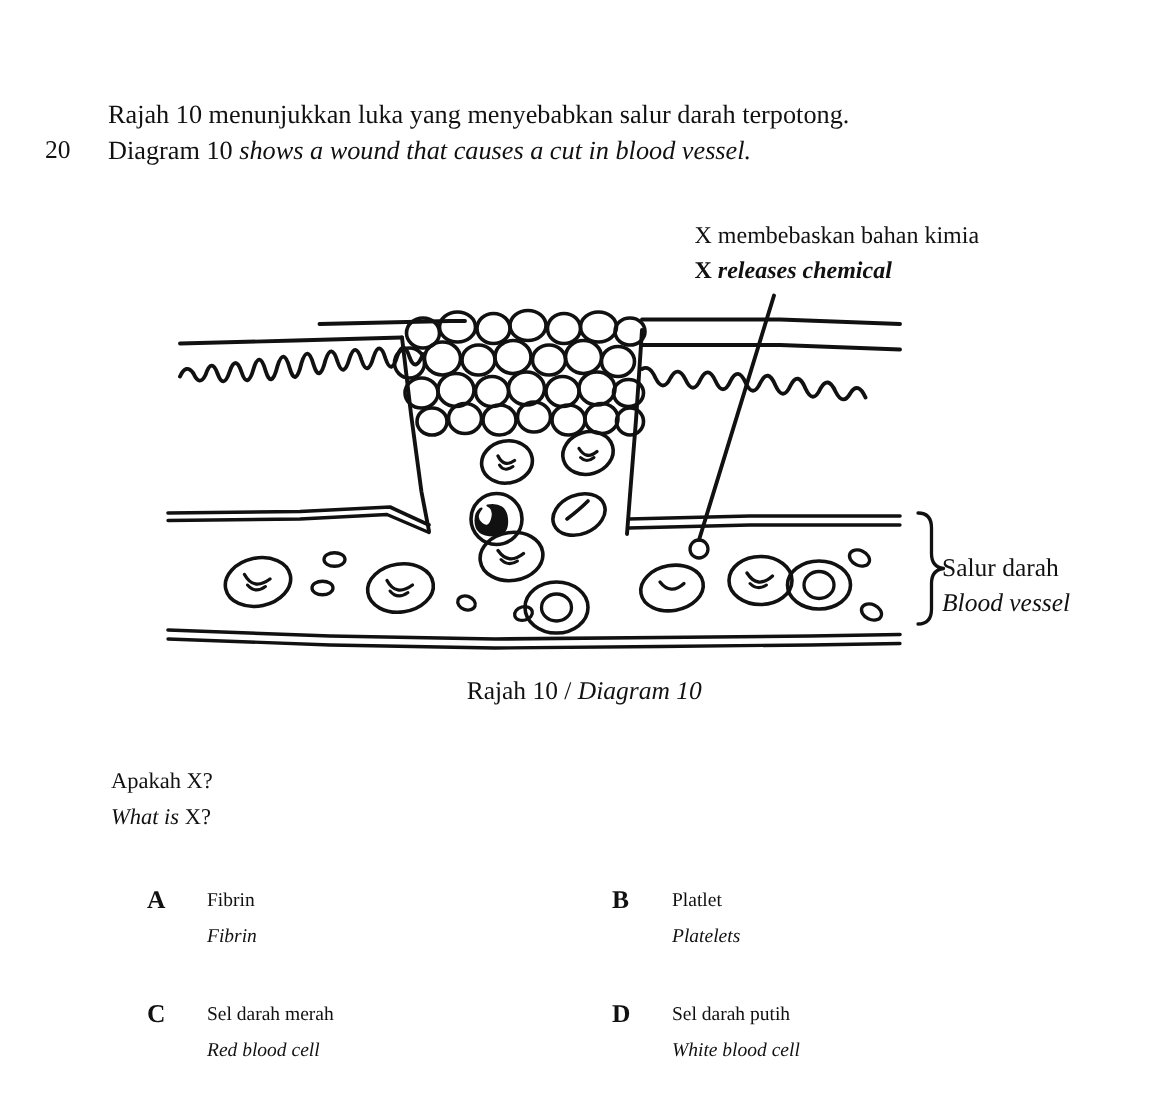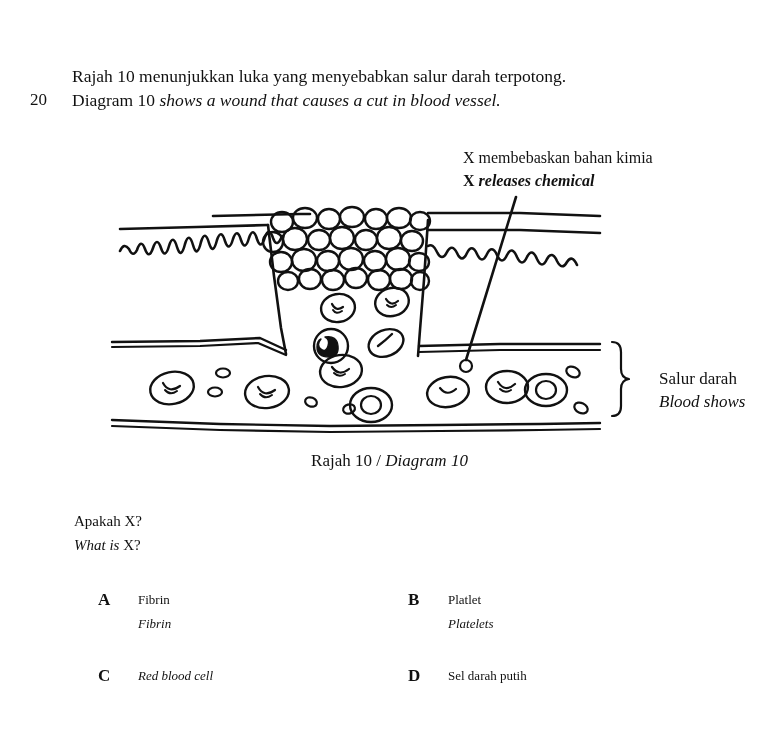--- a/index.html
+++ b/index.html
@@ -71,21 +71,20 @@
   .diagram svg { display: block; }
 
   
   .vessel-label {
     position: absolute;
     left: 628px;
     top: 367px;
     font-size: 17px;
     line-height: 23px;
     white-space: nowrap;
-    margin-left: 31px;
   }
   .vessel-label .line-en { font-style: italic; }
 
   
   .caption {
     position: absolute;
     left: 0;
     top: 451px;
     width: 779px;
     text-align: center;
@@ -295,21 +294,21 @@
                  q 0 9 8 10
                  q -8 1 -8 10
                  l 0 17
                  q 0 10 -9 10"></path>
       </g>
     </svg>
   </div>
 
   <div class="vessel-label">
     <div class="line-my">Salur darah</div>
-    <div class="line-en">Blood shows</div>
+    <div class="line-en">Blood vessel</div>
   </div>
 
   <div class="caption"><span>Rajah 10 / </span><span class="it">Diagram 10</span></div>
 
   <div class="prompt">
     <div class="line-my">Apakah X?</div>
     <div class="line-en"><span>What is </span><span class="plain">X?</span></div>
   </div>
 
   <div class="options">
@@ -328,26 +327,28 @@
           <span class="line-my">Platlet</span>
           <span class="line-en">Platelets</span>
         </div>
       </div>
     </div>
 
     <div class="opt-row">
       <div class="opt">
         <div class="opt-letter">C</div>
         <div class="opt-text">
+          <span class="line-my">Sel darah merah</span>
           <span class="line-en">Red blood cell</span>
         </div>
       </div>
       <div class="opt">
         <div class="opt-letter">D</div>
         <div class="opt-text">
           <span class="line-my">Sel darah putih</span>
+          <span class="line-en">White blood cell</span>
         </div>
       </div>
     </div>
 
   </div>
 
 </div>
 
 </body></html>

